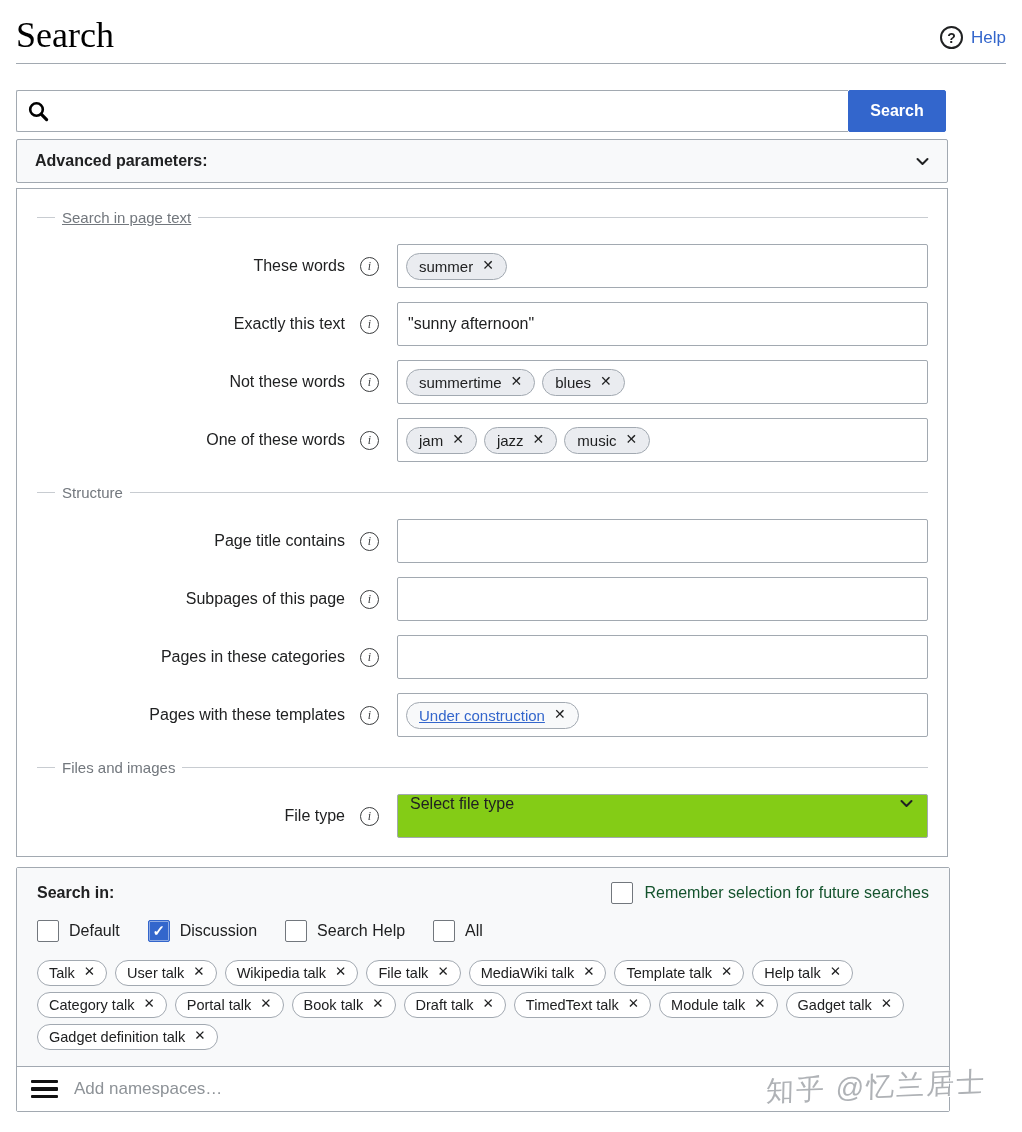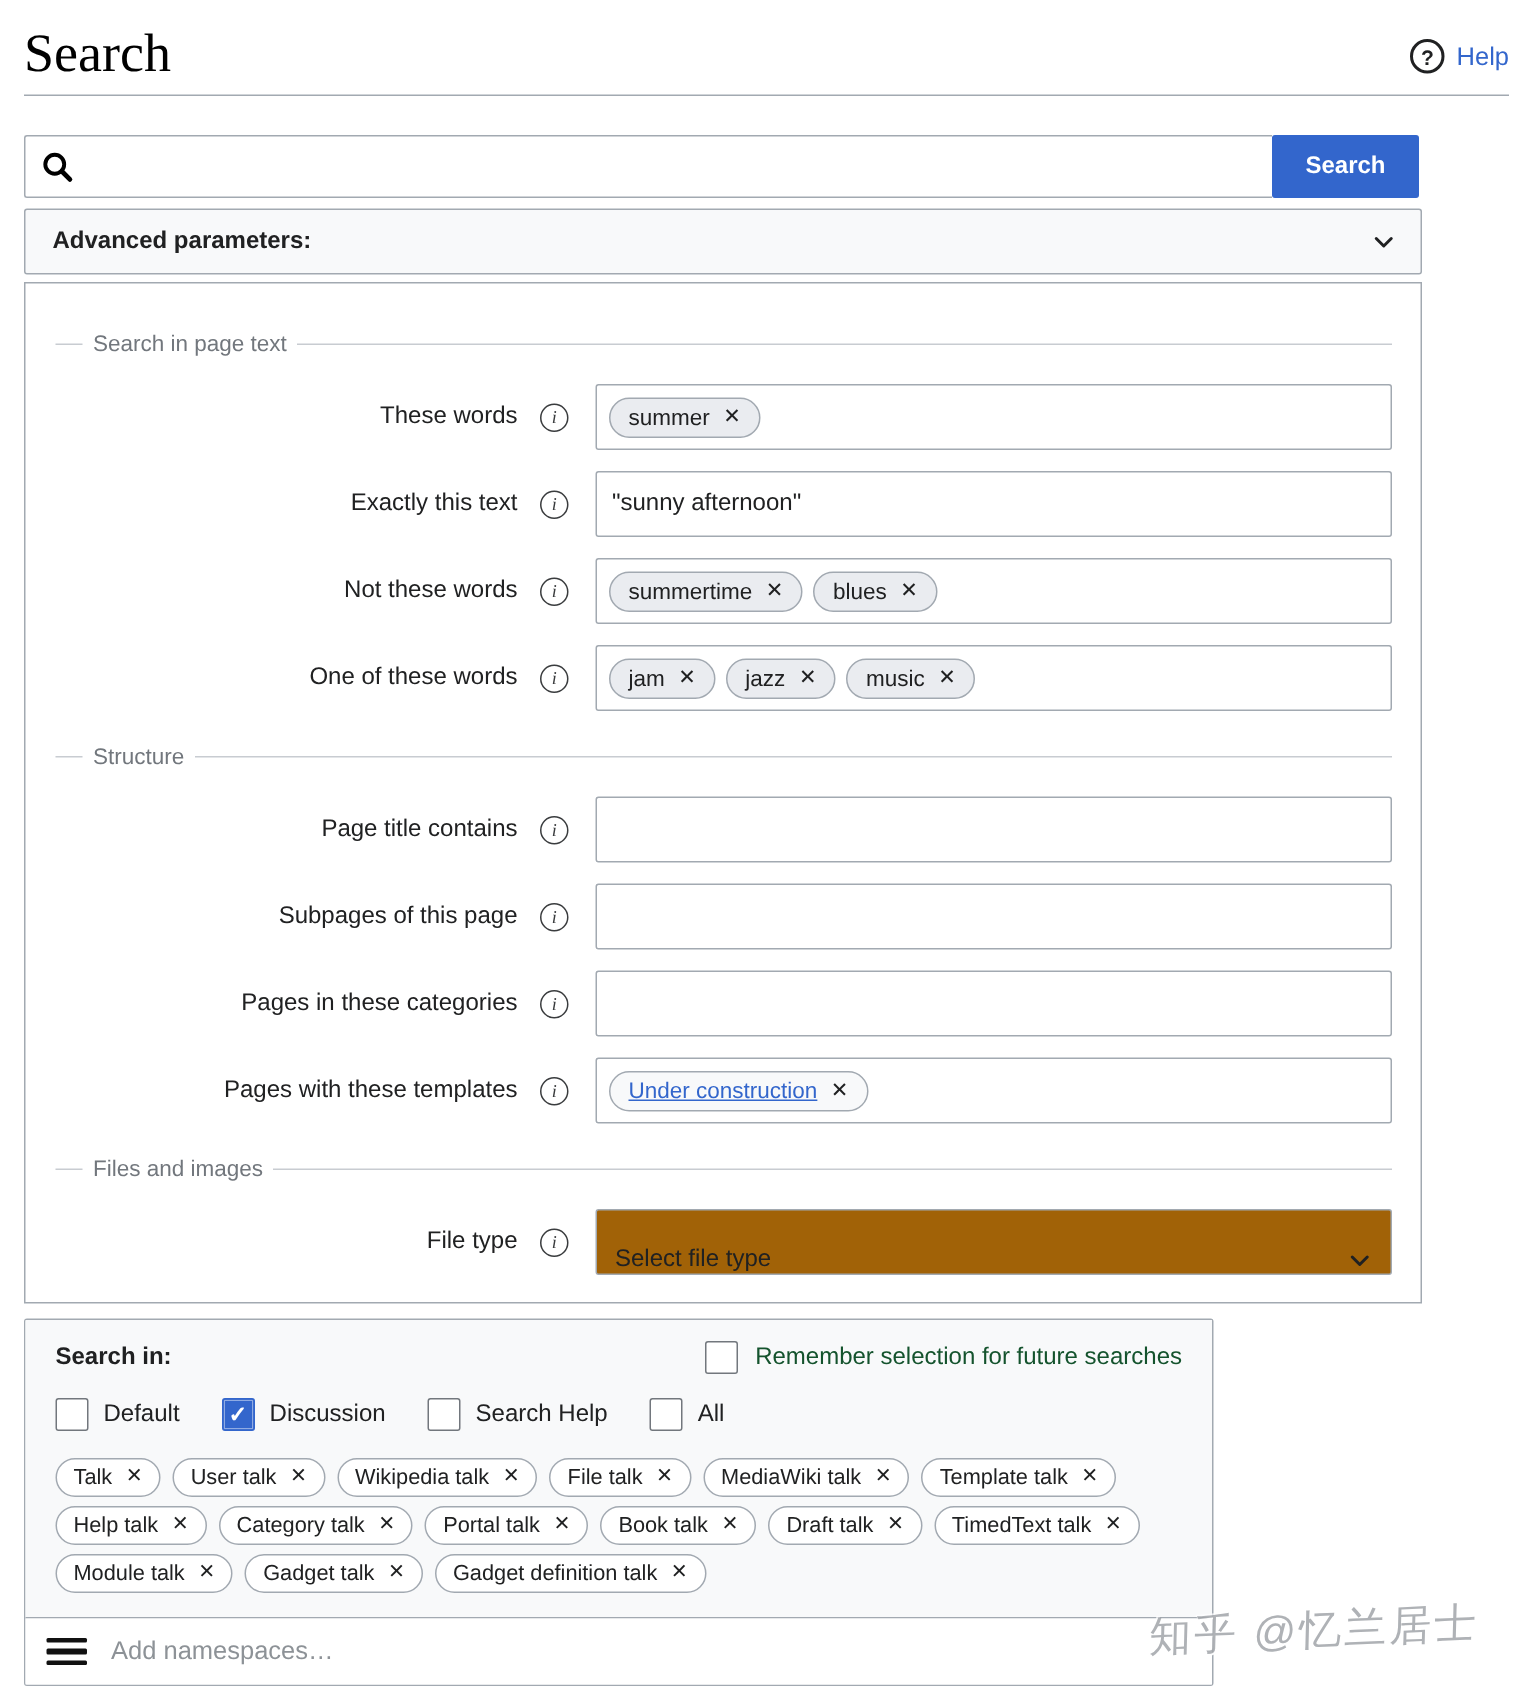--- a/index.html
+++ b/index.html
@@ -73,21 +73,21 @@
     width: 932px; margin-top: 5px;
     border: 1px solid #a2a9b1;
     background: #fff;
     padding: 16px 19px 16px 20px;
   }
   .legend {
     display: flex; align-items: center;
     color: #72777d; font-size: 15px;
     margin: 22px 0 18px 0;
   }
-  .legend.first { margin-top: 16px; }
+  .legend.first { margin-top: 4px; text-decoration: underline; }
   .legend::before { content: ""; width: 18px; height: 1px; background: #c8ccd1; margin-right: 7px; }
   .legend::after { content: ""; flex: 1; height: 1px; background: #c8ccd1; margin-left: 7px; }
 
   .field-row {
     display: grid; grid-template-columns: 308px 22px 1fr;
     column-gap: 15px; align-items: center;
     margin-bottom: 14px;
   }
   .field-label { text-align: right; font-size: 16px; color: #202122; }
   .info-icon {
@@ -115,28 +115,28 @@
     font-size: 15px; color: #202122; cursor: default;
   }
   .chip .chip-x {
     font-size: 14px; color: #202122; cursor: pointer; line-height: 1;
   }
   .chip.chip-link { background: #f8f9fa; }
   .chip.chip-link .chip-label { color: #3366cc; text-decoration: underline; cursor: pointer; }
 
   .dropdown {
     height: 44px; border: 1px solid #a2a9b1; border-radius: 2px;
-    background: #a16207; width: 100%;
-    display: flex; align-items: flex-end; justify-content: space-between;
+    background: #84cc16; width: 100%;
+    display: flex; align-items: flex-start; justify-content: space-between;
     padding: 0 12px; font-size: 16px; color: #202122; cursor: pointer;
   }
 
   
   .ns-panel {
-    width: 793px; margin-top: 10px;
+    width: 934px; margin-top: 10px;
     border: 1px solid #a2a9b1; border-radius: 2px;
     background: #fff;
   }
   .ns-top { background: #f8f9fa; padding: 14px 20px 16px 20px; border-bottom: 1px solid #a2a9b1; }
   .ns-head-row { display: flex; justify-content: space-between; align-items: flex-start; }
   .search-in-label { font-weight: bold; font-size: 16px; color: #202122; padding-top: 2px; }
   .remember { display: flex; align-items: center; gap: 11px; cursor: pointer; }
   .remember-label { font-size: 16px; color: #14532d; }
 
   .checkbox {

